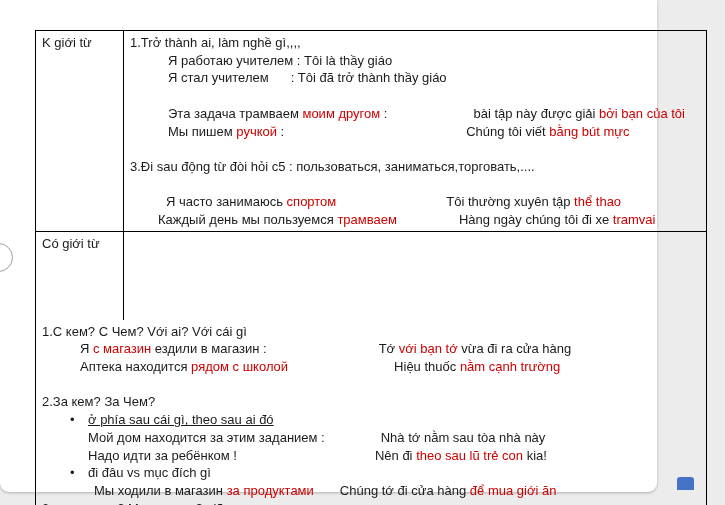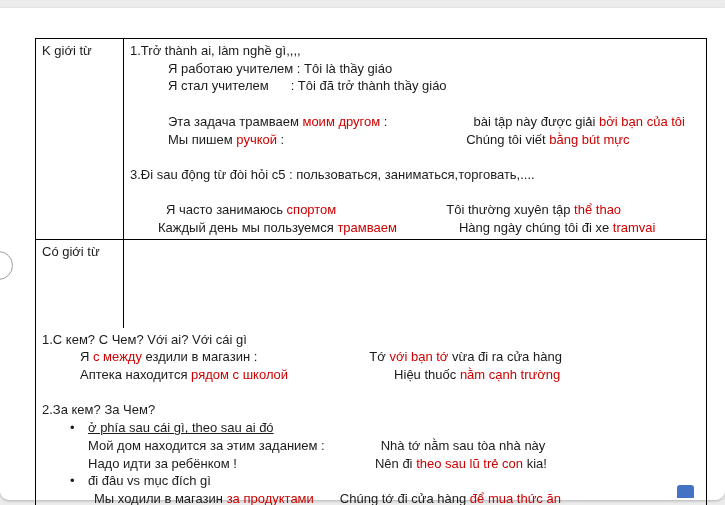--- a/index.html
+++ b/index.html
@@ -5,22 +5,22 @@
   * { margin:0; padding:0; box-sizing:border-box; }
   html,body { width:725px; height:505px; }
   body {
     font-family:"Liberation Sans", sans-serif;
     background: var(--outside,#ececec);
     position:relative;
     overflow:hidden;
     color: var(--text,#1b1b1b);
   }
   .page {
-    position:absolute; left:0; top:8px;
-    width:725px; height:492px;
+    position:absolute; left:0; top:0;
+    width:657px; height:492px;
     background: var(--pagebg,#ffffff);
     border-radius:0 0 9px 9px;
     box-shadow:0 1px 3px rgba(0,0,0,.25);
   }
   .gtable {
     position:absolute; left:35px; top:30px; width:672px;
     border:1px solid var(--tborder,#000);
     font-size:13px;
   }
   .trow { display:flex; }
@@ -75,29 +75,29 @@
           <div class="line" style="padding-left: 28px;"><span class="seg">Каждый день мы пользуемся </span><span class="seg red">трамваем</span><span class="gap" style="width: 62px;"></span><span class="seg">Hàng ngày chúng tôi đi xe </span><span class="seg red">tramvai</span></div>
         </div>
     </div>
 
     <div class="trow">
       <div class="hcell">
         <span>Có giới từ</span>
       </div>
       <div class="ccell">
           <div class="line"><span class="seg">1.C кем? C Чем? Với ai? Với cái gì</span></div>
-          <div class="line" style="padding-left: 38px;"><span class="seg">Я </span><span class="seg red">с между</span><span class="seg"> ездили в магазин :</span><span class="gap" style="width: 112px;"></span><span class="seg">Tớ </span><span class="seg red">với bạn tớ</span><span class="seg"> vừa đi ra cửa hàng</span></div>
+          <div class="line" style="padding-left: 38px;"><span class="seg">Я </span><span class="seg red">с магазин</span><span class="seg"> ездили в магазин :</span><span class="gap" style="width: 112px;"></span><span class="seg">Tớ </span><span class="seg red">với bạn tớ</span><span class="seg"> vừa đi ra cửa hàng</span></div>
           <div class="line" style="padding-left: 38px;"><span class="seg">Аптека находится </span><span class="seg red">рядом с школой</span><span class="gap" style="width: 106px;"></span><span class="seg">Hiệu thuốc </span><span class="seg red">nằm cạnh trường</span></div>
           <div class="line"></div>
           <div class="line"><span class="seg">2.За кем? За Чем?</span></div>
           <div class="line" style="padding-left: 28px; text-decoration: underline;"><span class="bullet">•</span><span class="seg">ở phía sau cái gì, theo sau ai đó</span></div>
           <div class="line" style="padding-left: 46px;"><span class="seg">Мой дом находится за этим заданием :</span><span class="gap" style="width: 56px;"></span><span class="seg">Nhà tớ nằm sau tòa nhà này</span></div>
           <div class="line" style="padding-left: 46px;"><span class="seg">Надо идти за ребёнком !</span><span class="gap" style="width: 138px;"></span><span class="seg">Nên đi </span><span class="seg red">theo sau lũ trẻ con</span><span class="seg"> kia!</span></div>
           <div class="line" style="padding-left: 28px;"><span class="bullet">•</span><span class="seg">đi đâu vs mục đích gì</span></div>
-          <div class="line" style="padding-left: 52px;"><span class="seg">Мы ходили в магазин </span><span class="seg red">за продуктами</span><span class="gap" style="width: 26px;"></span><span class="seg">Chúng tớ đi cửa hàng </span><span class="seg red">để mua thức ăn</span></div>
+          <div class="line" style="padding-left: 52px;"><span class="seg">Мы ходили в магазин </span><span class="seg red">за продуктами</span><span class="gap" style="width: 26px;"></span><span class="seg">Chúng tớ đi cửa hàng </span><span class="seg red">để mua giới ăn</span></div>
           <div class="line"><span class="seg">3.между кем? Между чем? giữa</span></div>
         </div>
     </div>
 
   </div>
 
   <span class="bluebox"></span>
 </div>
 
 <div></div>

